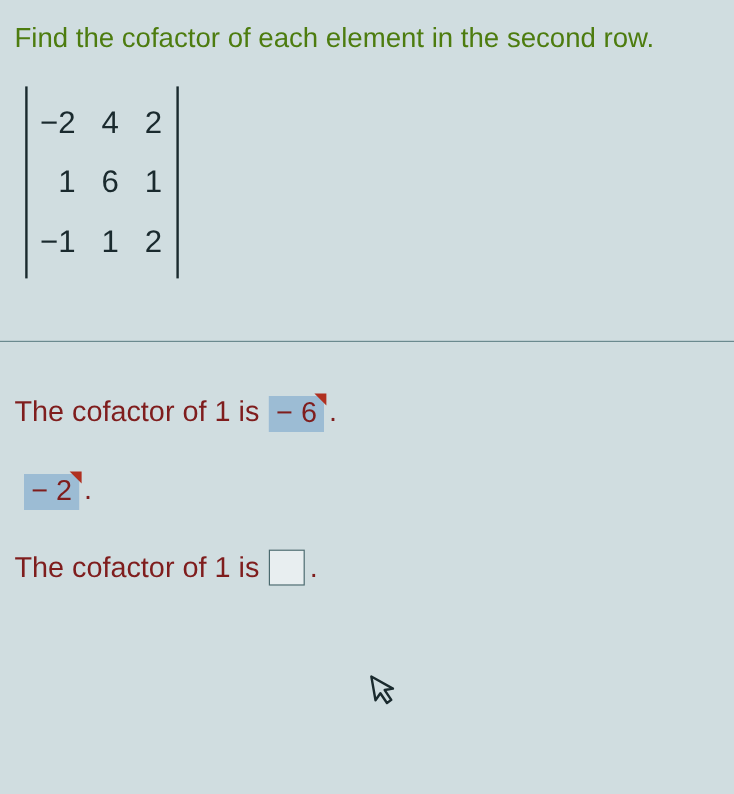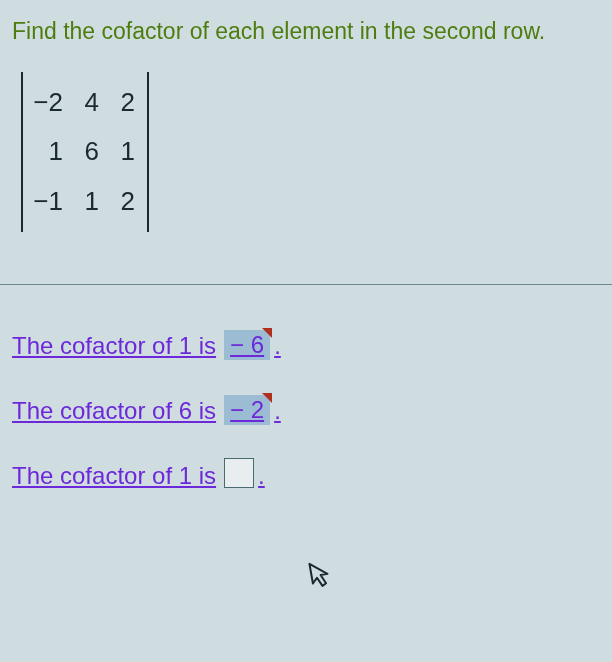--- a/index.html
+++ b/index.html
@@ -52,25 +52,24 @@
     .matrix-cell.neg {
       width: 36px;
     }
     .divider {
       border: none;
       border-top: 1px solid #6b8a8f;
       margin: 20px -12px 45px -12px;
     }
     .answer-line {
       font-size: 24px;
-      color: #6d28d9;
+      color: #7f1d1d;
       margin-bottom: 35px;
       display: flex;
-      align-items: flex-end;
-      text-decoration: underline;
+      align-items: flex-start;
     }
     .filled-answer {
       background: #9cbcd4;
       padding: 1px 6px 1px 6px;
       margin-left: 8px;
       position: relative;
       display: inline-block;
     }
     .filled-answer::after {
       content: "";
@@ -132,21 +131,20 @@
 
 <hr class="divider">
 
 <div class="answer-line">
   <span>The cofactor of 1 is</span>
   <span class="filled-answer">− 6</span>
   <span class="period">.</span>
 </div>
 
 <div class="answer-line">
-  <span>The cofactor of 6 is</span>
   <span class="filled-answer">− 2</span>
   <span class="period">.</span>
 </div>
 
 <div class="answer-line">
   <span>The cofactor of 1 is</span>
   <span class="empty-box"></span>
   <span class="period">.</span>
 </div>
 

